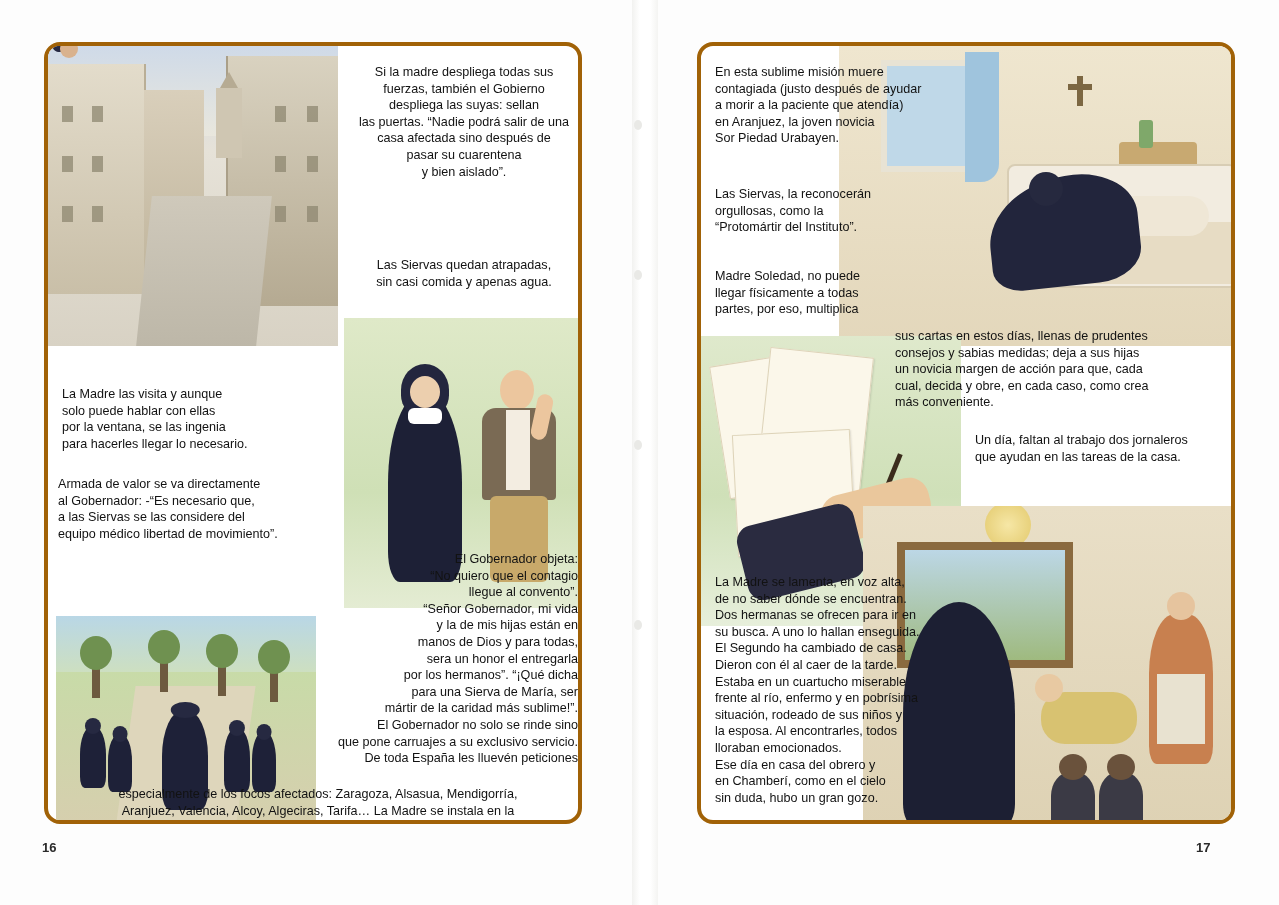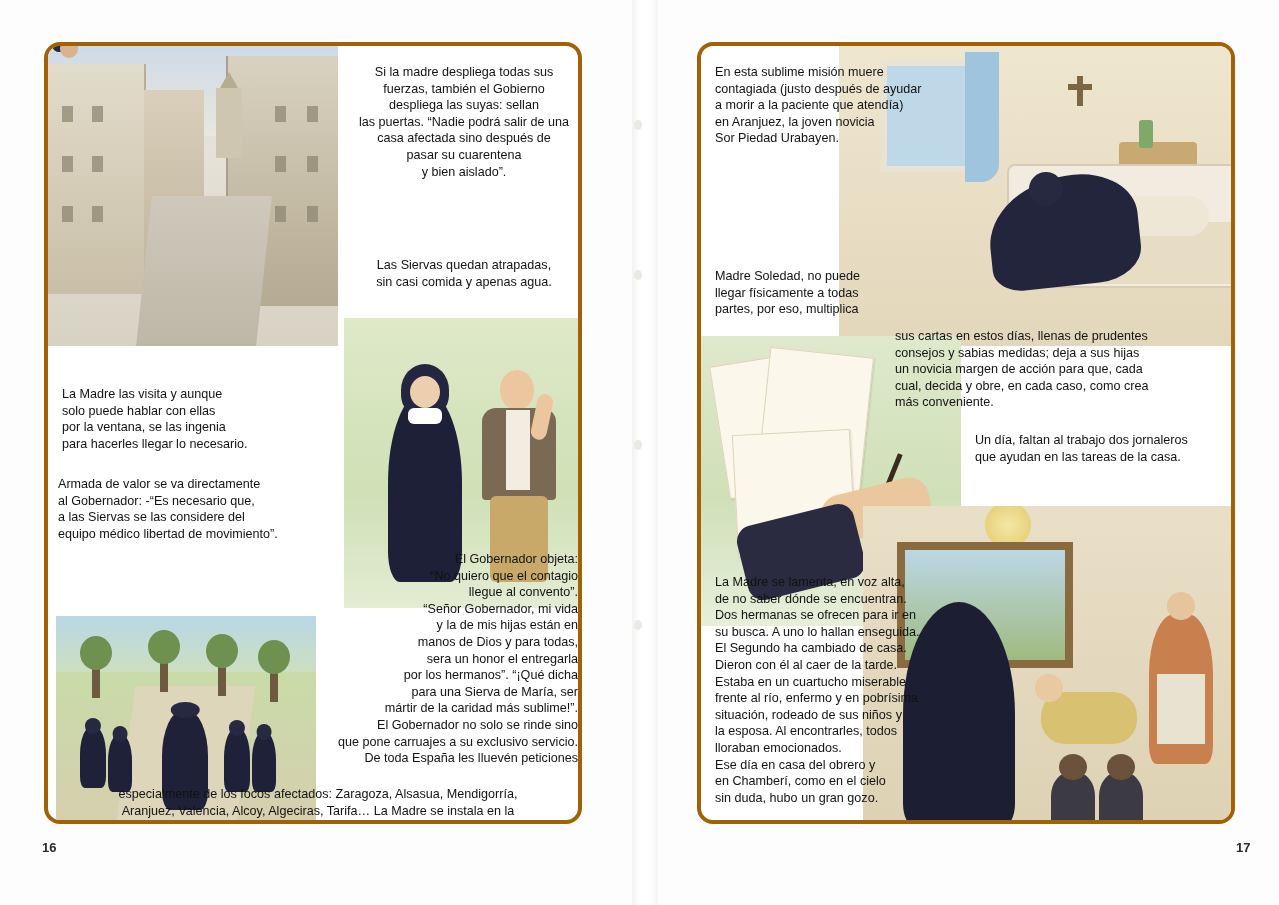--- a/index.html
+++ b/index.html
@@ -52,21 +52,21 @@
   .page.right { left: 697px; }
 
   .page-num {
     position: absolute;
     top: 840px;
     font-size: 13px;
     color: #2a2a2a;
     font-weight: bold;
   }
   .page-num.left { left: 42px; }
-  .page-num.right { left: 1236px; text-align: right; }
+  .page-num.right { left: 1196px; text-align: right; }
 
   
   .ill {
     position: absolute;
     overflow: hidden;
   }
   .txt {
     position: absolute;
     font-size: 12.6px;
     line-height: 1.32;
@@ -323,20 +323,23 @@
       <div class="kid" style="left:188px"></div>
       <div class="kid" style="left:236px"></div>
     </div>
 
     <div class="txt" style="left:14px; top:18px; width:300px;">En esta sublime misión muere
 contagiada (justo después de ayudar
 a morir a la paciente que atendía)
 en Aranjuez, la joven novicia
 Sor Piedad Urabayen.</div>
 
+    <div class="txt" style="left:14px; top:140px; width:280px;">Las Siervas, la reconocerán
+orgullosas, como la
+“Protomártir del Instituto”.</div>
 
     <div class="txt" style="left:14px; top:222px; width:280px;">Madre Soledad, no puede
 llegar físicamente a todas
 partes, por eso, multiplica</div>
 
     <div class="txt" style="left:194px; top:282px; width:344px;">sus cartas en estos días, llenas de prudentes
 consejos y sabias medidas; deja a sus hijas
 un novicia margen de acción para que, cada
 cual, decida y obre, en cada caso, como crea
 más conveniente.</div>

